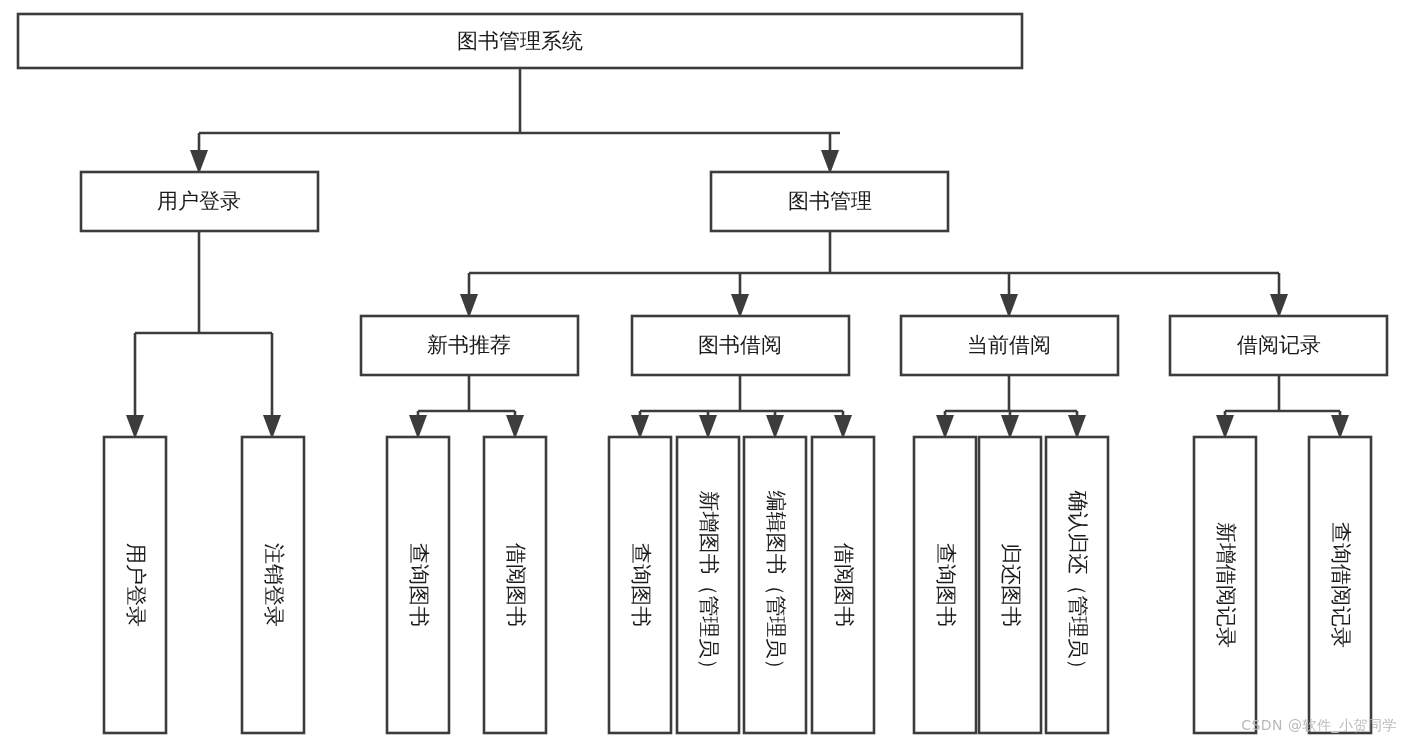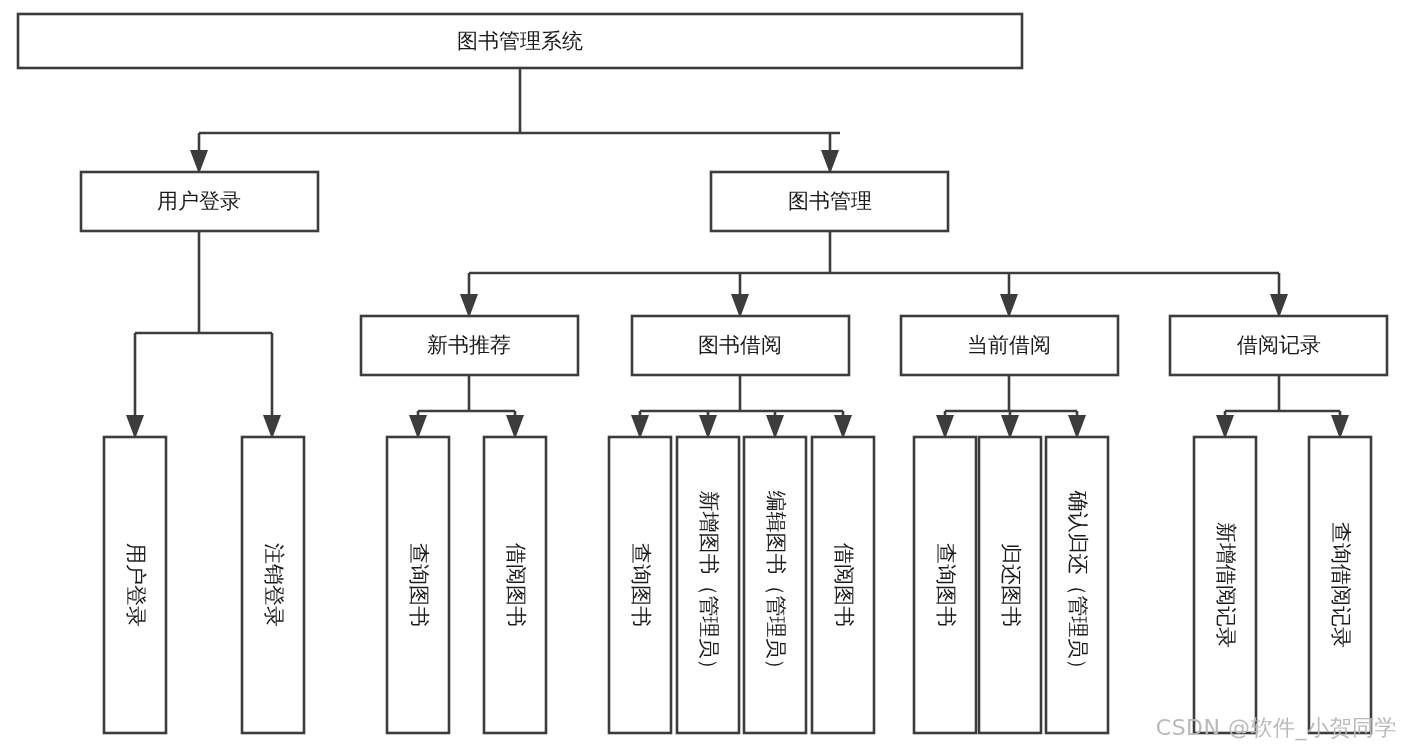--- a/index.html
+++ b/index.html
@@ -51,23 +51,23 @@
     fill: none;
     stroke-linecap: butt;
   }
   .arrow-head {
     fill: #3c3c3c;
     stroke: none;
   }
   .watermark-text {
     position: absolute;
     right: 8px;
-    bottom: 4px;
-    font-family: "DejaVu Sans", "Liberation Sans", sans-serif;
-    font-size: 22px;
+    bottom: 12px;
+    font-family: "DejaVu Sans", "Liberation Sans", sans-serif;
+    font-size: 14px;
     color: #b9b9b9;
     letter-spacing: 0.5px;
     white-space: nowrap;
     user-select: none;
   }
 </style>
 </head>
 <body>
 
 <div id="diagram-root">

